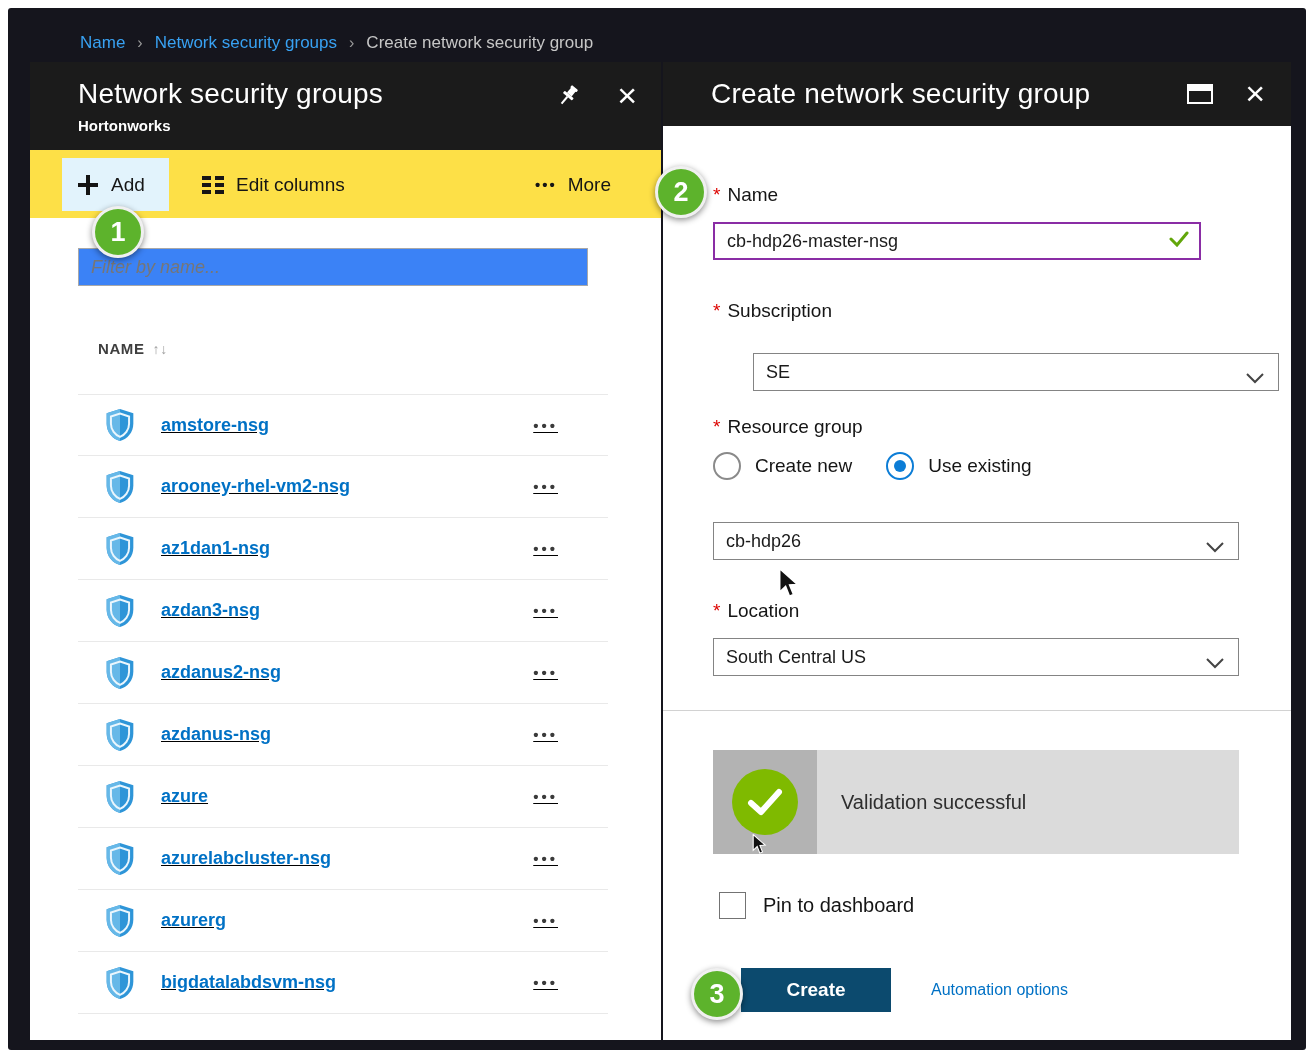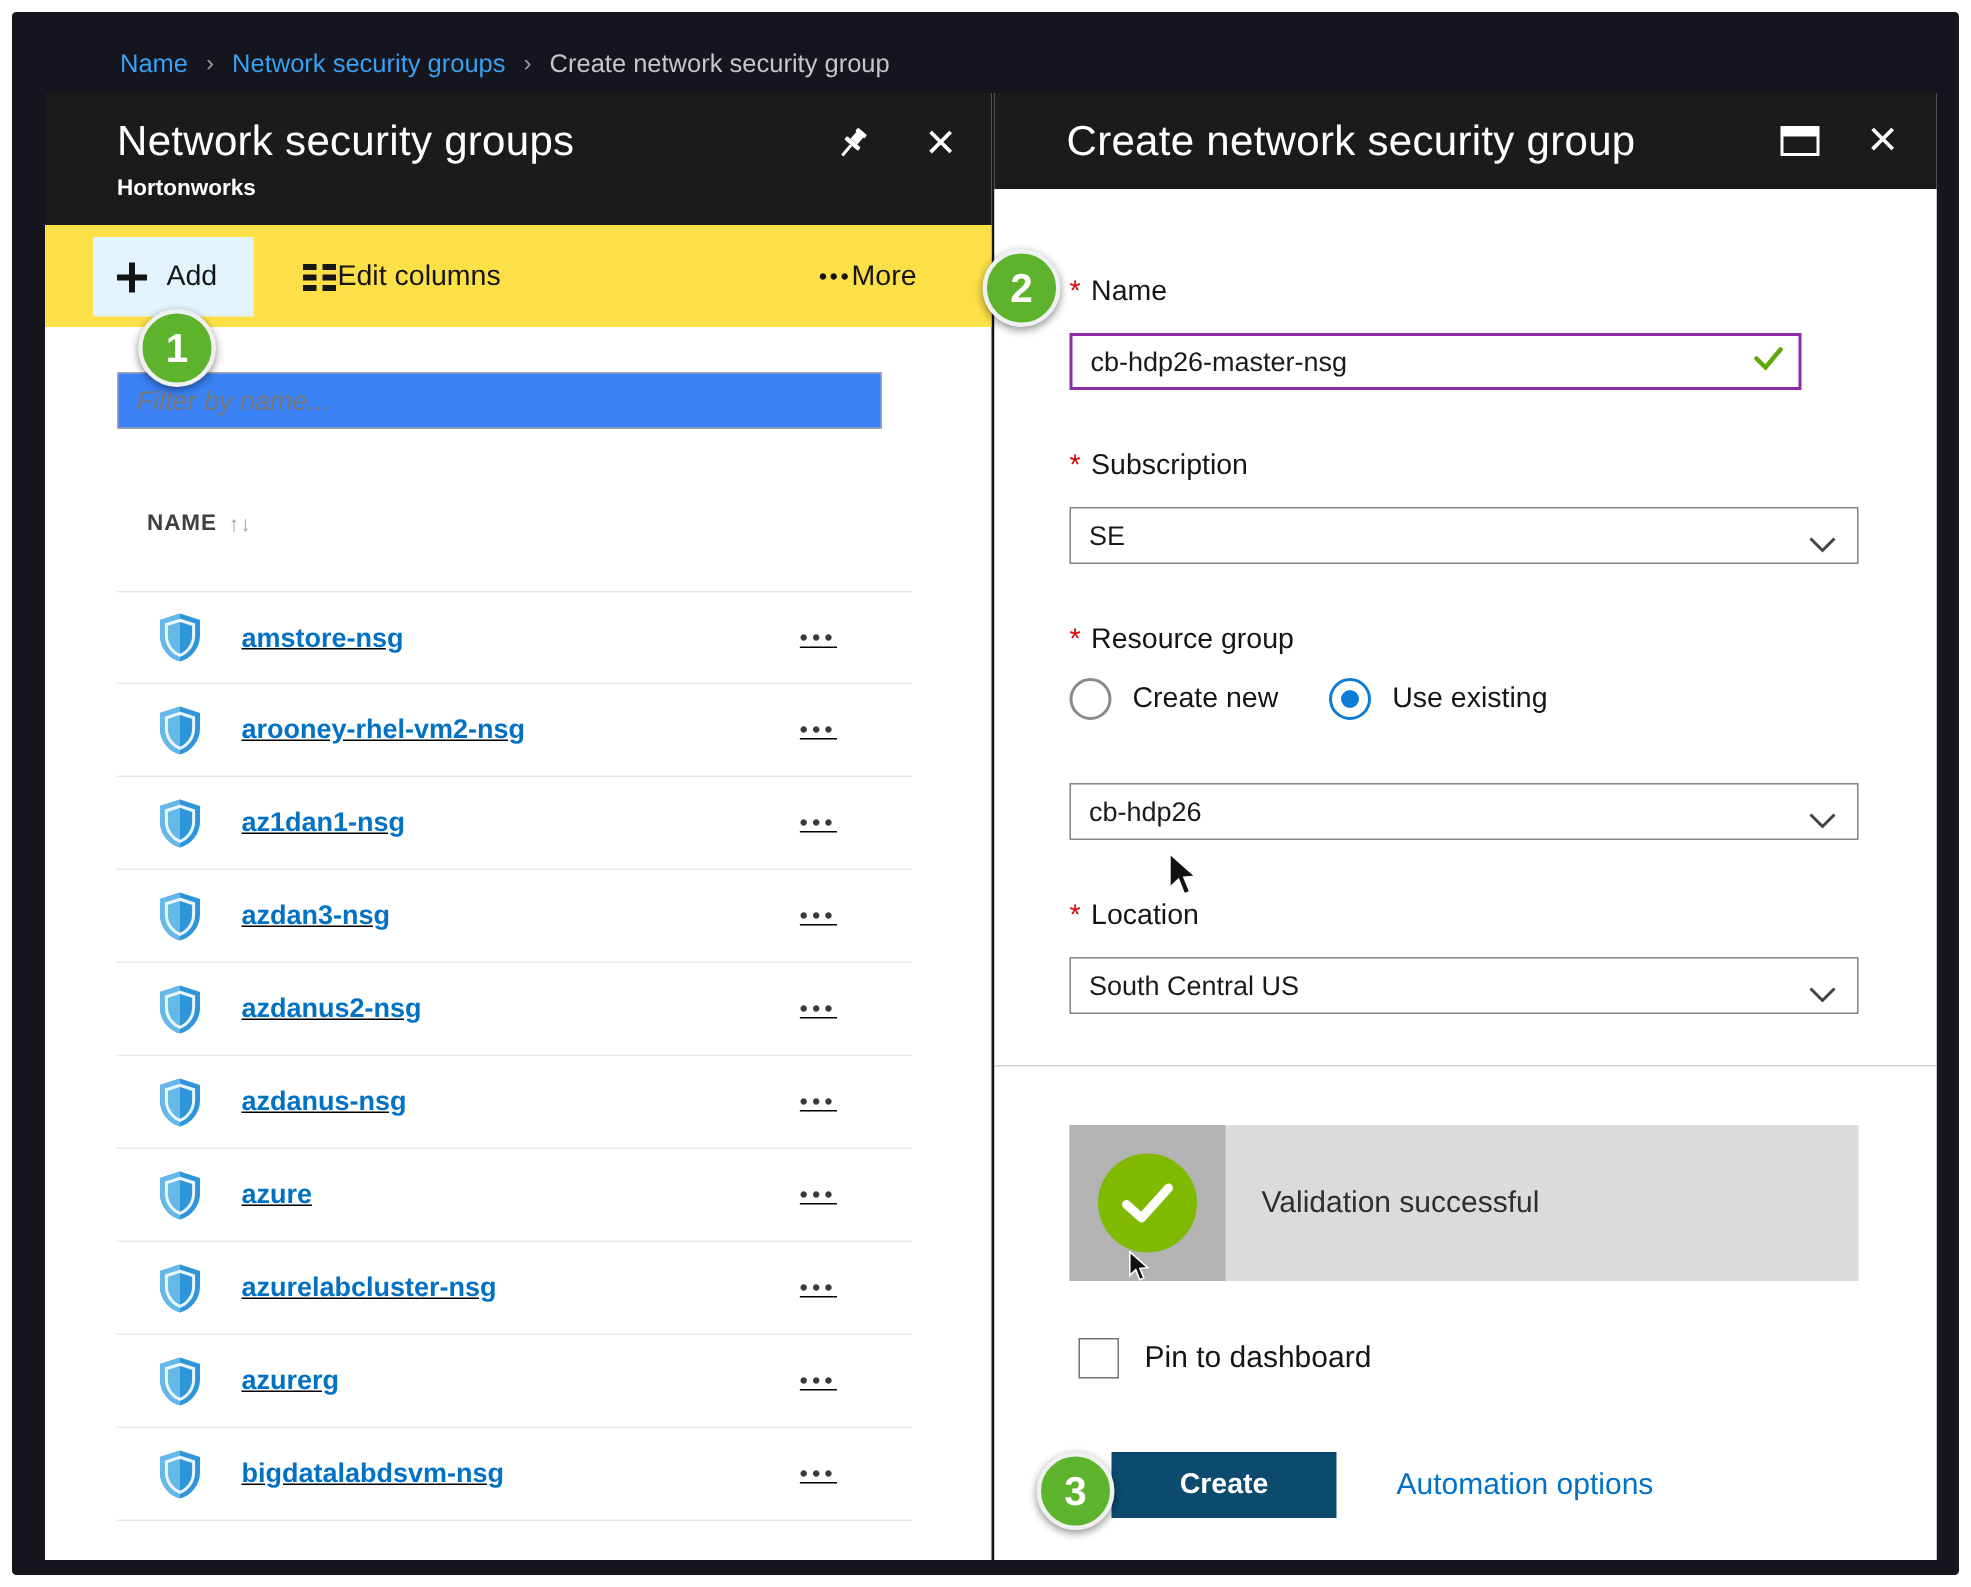--- a/index.html
+++ b/index.html
@@ -33,21 +33,21 @@
   .close-glyph { font-size:34px; line-height:0.8; }
   .max-icon { width:26px; height:20px; border:2px solid #fff; border-top-width:7px; }
 
   
   .toolbar { position:absolute; top:88px; left:0; width:100%; height:68px; background:#fde047; }
   .tb-add { position:absolute; left:32px; top:8px; height:53px; padding:0 24px 0 16px; background:#e2f3fc; border:none;
             display:flex; align-items:center; gap:13px; font-size:19px; color:#151515; cursor:pointer; font-family:inherit; }
   .plus { position:relative; width:20px; height:20px; }
   .plus::before { content:""; position:absolute; left:0; top:8px; width:20px; height:4px; background:#141414; }
   .plus::after  { content:""; position:absolute; left:8px; top:0; width:4px; height:20px; background:#141414; }
-  .tb-item { position:absolute; top:8px; height:53px; background:none; border:none; display:flex; align-items:center; 
+  .tb-item { position:absolute; top:8px; height:53px; background:none; border:none; display:flex; align-items:center; gap:11px;
              font-size:19px; color:#151515; cursor:pointer; font-family:inherit;justify-content:center; }
   .tb-edit { left:172px; }
   .tb-more { right:50px; }
   .dots { letter-spacing:2px; font-weight:bold; font-size:15px; color:#151515; }
 
   
   .filter-input { position:absolute; left:48px; top:186px; width:510px; height:38px; border:1px solid #a8a8a8;
                   padding:0 12px; font-size:18px; color:#333; font-family:inherit; background:#3b82f6; }
   .filter-input::placeholder { color:#767676; font-style:italic; }
 
@@ -79,21 +79,21 @@
   .rdot.on::after { content:""; position:absolute; left:6px; top:6px; width:12px; height:12px; border-radius:50%; background:#0c7dd6; }
   .hr { position:absolute; left:0; top:584px; width:100%; height:1px; background:#d2d2d2; }
   .validation { position:absolute; left:50px; top:624px; width:526px; height:104px; display:flex; background:#dbdbdb; }
   .vleft { width:104px; height:104px; background:#b3b3b3; display:flex; align-items:center; justify-content:center; flex:none; }
   .vcircle { width:66px; height:66px; border-radius:50%; background:#7fba00; display:flex; align-items:center; justify-content:center; }
   .vmsg { flex:1; display:flex; align-items:center; padding-left:24px; font-size:20px; color:#2e2e2e; }
   .pin-row { position:absolute; left:56px; top:766px; display:flex; align-items:center; gap:17px; font-size:20px; color:#151515; cursor:pointer; }
   .checkbox { width:27px; height:27px; border:1px solid #737373; background:#fff; flex:none; }
   .create-btn { position:absolute; left:78px; top:842px; width:150px; height:44px; background:#0c4a6e; color:#fff;
                 border:none; font-size:19px; font-weight:bold; font-family:inherit; cursor:pointer; }
-  .automation-link { position:absolute; left:268px; top:842px; height:44px; line-height:44px; font-size:20px; color:#0071c5; cursor:pointer; }
+  .automation-link { position:absolute; left:268px; top:842px; height:44px; line-height:44px; font-size:16px; color:#0071c5; cursor:pointer; }
 
   
   .badge { position:absolute; width:52px; height:52px; border-radius:50%; background:#5db32c; border:3px solid #f0f0f0;
            box-shadow:0 2px 6px rgba(0,0,0,0.45); color:#fff; font-size:27px; font-weight:bold;
            display:flex; align-items:center; justify-content:center; z-index:50; }
   .badge-1 { left:92px; top:206px; }
   .badge-2 { left:655px; top:166px; }
   .badge-3 { left:691px; top:968px; }
 
   .cursor { position:absolute; z-index:60; pointer-events:none; }
@@ -305,21 +305,21 @@
       <span class="valid-check">
         <svg width="20" height="16" viewBox="0 0 20 16">
             <path d="M2 8 L8 14 L18 2" fill="none" stroke="#62a60a" stroke-width="3" stroke-linecap="round"></path>
           </svg>
       </span>
     </div>
 
     <div class="field-label" style="top:174px;">
       <span class="req">*</span><span>Subscription</span>
     </div>
-    <div class="select" style="top:212px;">
+    <div class="select" style="top:227px;margin-left:40px;">
       <span>SE</span>
       <span class="chev">
         <svg width="18" height="11" viewBox="0 0 18 11">
             <path d="M1 1 L9 9 L17 1" fill="none" stroke="#444" stroke-width="2"></path>
           </svg>
       </span>
     </div>
 
     <div class="field-label" style="top:290px;">
       <span class="req">*</span><span>Resource group</span>

